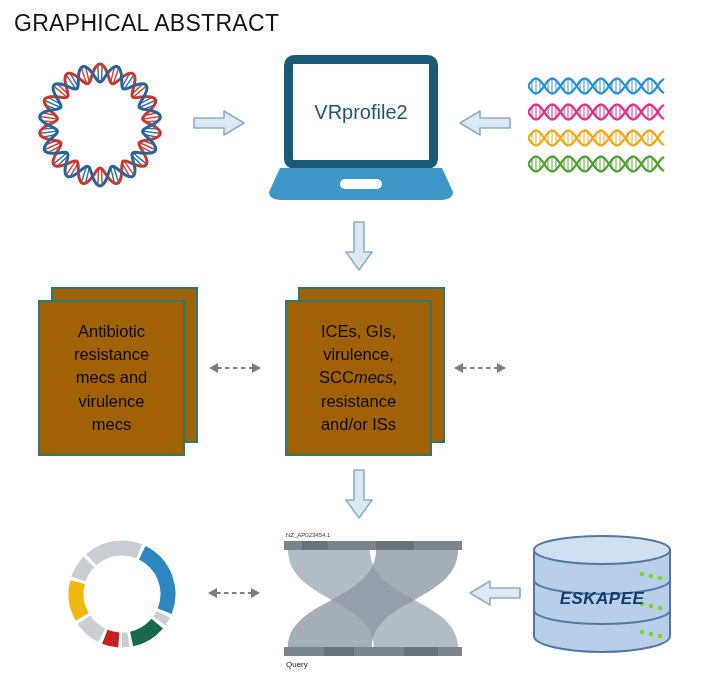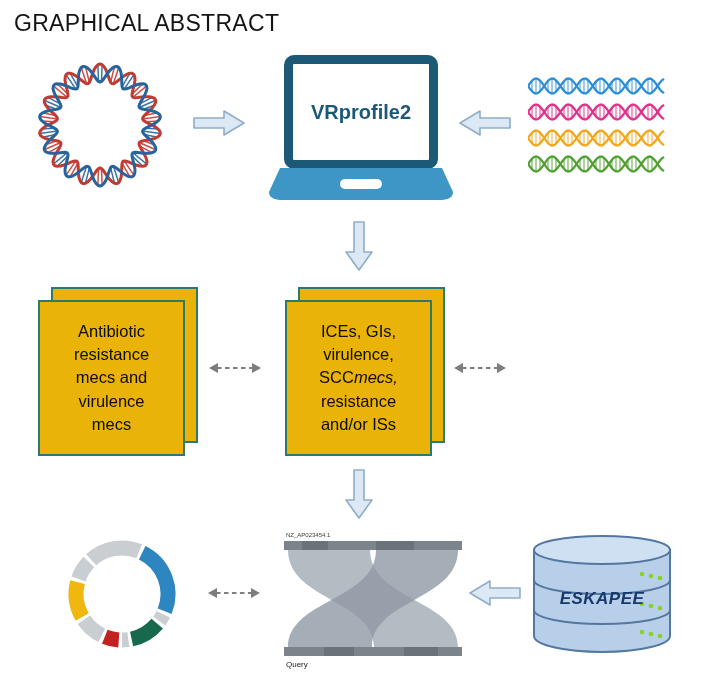--- a/index.html
+++ b/index.html
@@ -8,25 +8,25 @@
   .canvas{position:relative;width:709px;height:676px;background:#fff;overflow:hidden}
   .abs{position:absolute}
   .title{position:absolute;left:14px;top:10px;font-size:23px;font-weight:400;color:#141414;letter-spacing:.3px}
 
   .blockarrow{fill:#dce8f4;stroke:#8fadc9;stroke-width:1.6;stroke-linejoin:round}
   .dashline{stroke:#7d7d7d;stroke-width:2;stroke-dasharray:4.5 3.5}
   .dashhead{fill:#7d7d7d}
 
   .laptop-screen{position:absolute;left:16px;top:0;width:154px;height:114px;border:9px solid #1c5976;
     border-radius:10px;background:#fff;display:flex;align-items:center;justify-content:center}
-  .laptop-label{font-size:20px;font-weight:700;color:#1c5976}
+  .laptop-label{font-size:20px;font-weight:400;color:#1c5976}
   .laptop-base{position:absolute;left:0;top:112px}
 
   .card-wrap{position:absolute;width:160px;height:169px}
-  .card{position:absolute;width:147px;height:156px;background:#eab308;border:2px solid #2c7a6a}
+  .card{position:absolute;width:147px;height:156px;background:#a16207;border:2px solid #2c7a6a}
   .card.back{left:13px;top:0}
   .card.front{left:0;top:13px;display:flex;align-items:center;justify-content:center;text-align:center}
   .card-text{font-size:16.5px;line-height:1.4;color:#0d0d0d}
 
   .syn-label-sm{font-size:6px;fill:#3a3a3a}
   .syn-label{font-size:8px;fill:#222}
   .db-label{font-size:17px;font-weight:700;font-style:italic;fill:#16386b;letter-spacing:.5px}
 </style>
 </head>
 <body>

